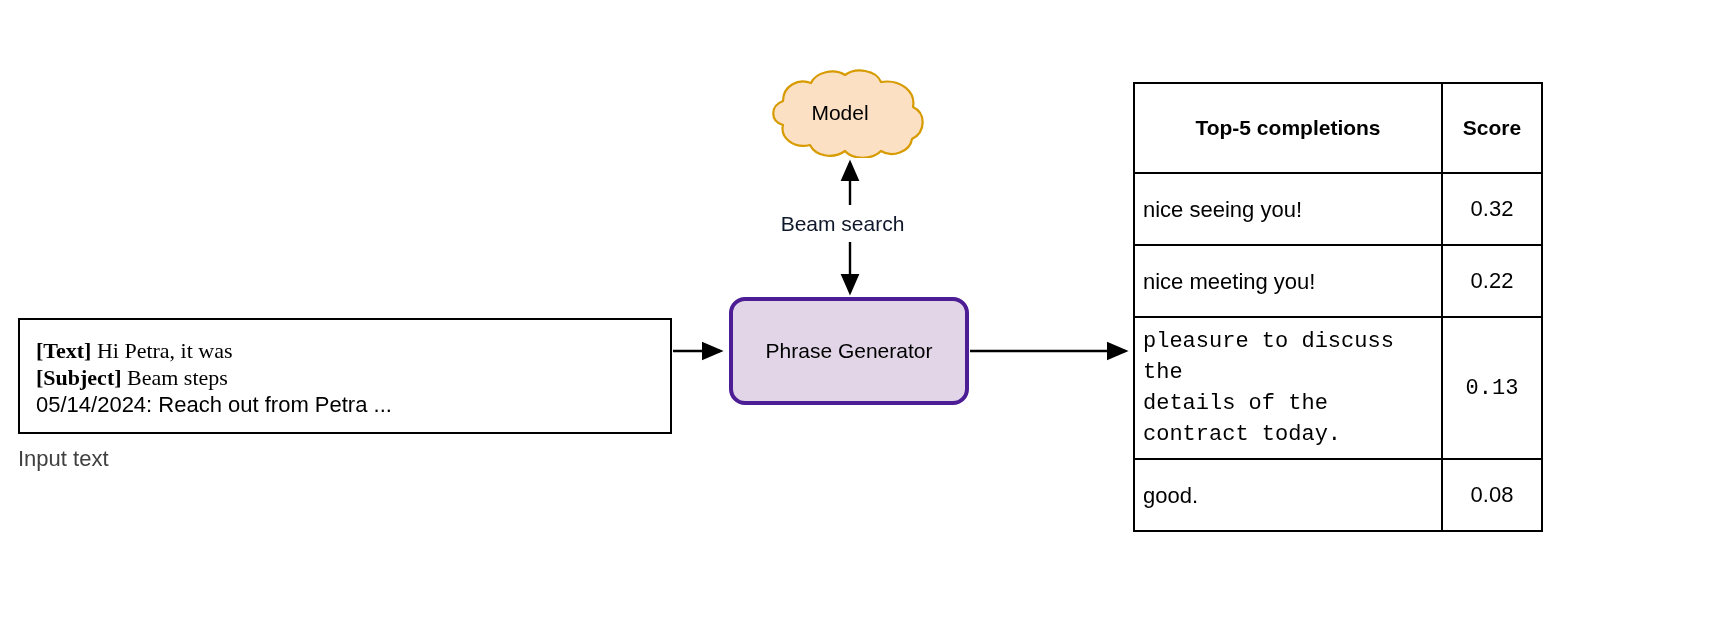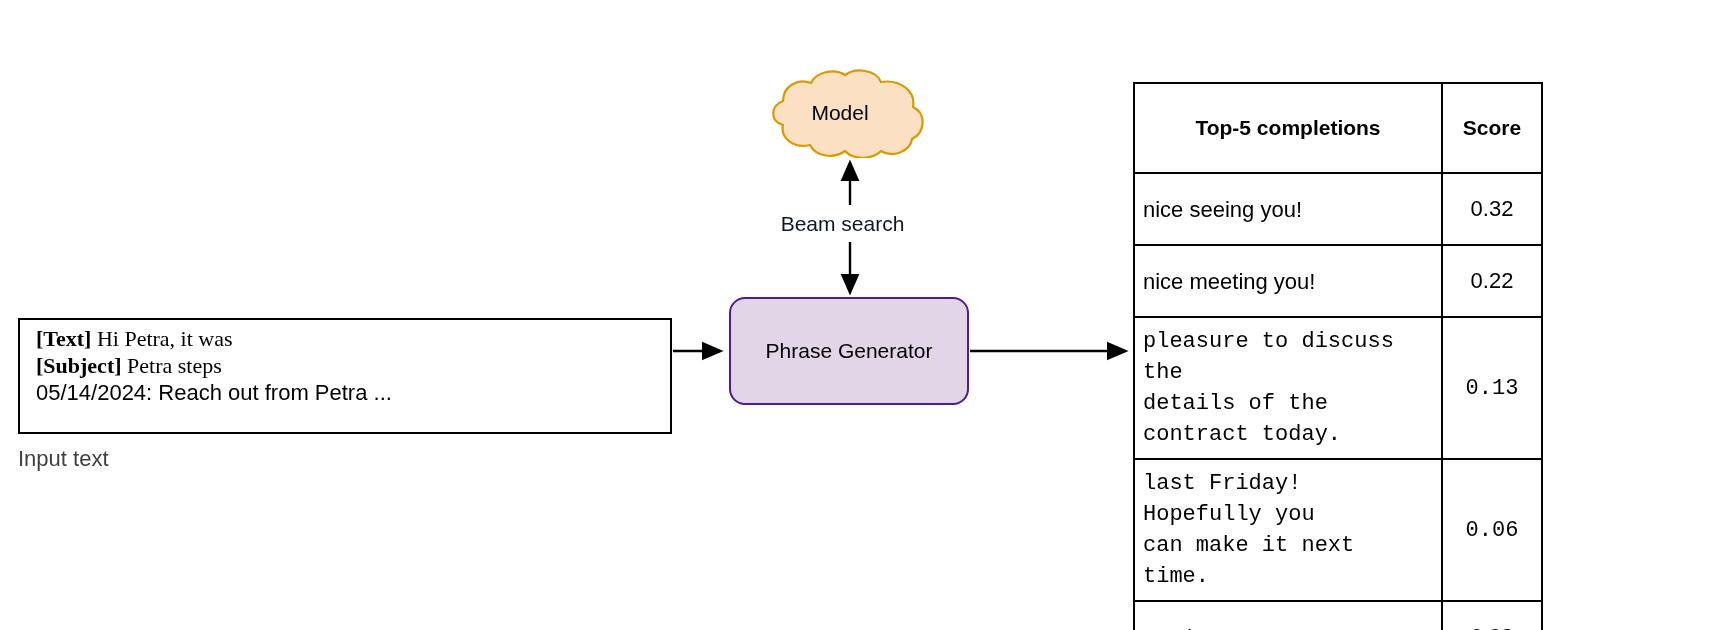--- a/index.html
+++ b/index.html
@@ -26,21 +26,21 @@
   
   #input-text-box {
     position: absolute;
     left: 18px;
     top: 318px;
     width: 654px;
     height: 116px;
     border: 2.5px solid #000000;
     background: #ffffff;
     box-sizing: border-box;
-    padding: 5px 0 0 16px;
+    padding: 17px 0 0 16px;
   }
   .input-line {
     font-size: 22px;
     line-height: 27px;
     white-space: nowrap;
     color: #000;
   }
   .tag-serif {
     font-family: "Liberation Serif", "DejaVu Serif", serif;
     font-weight: bold;
@@ -62,21 +62,21 @@
   }
 
   
   #phrase-generator-box {
     position: absolute;
     left: 729px;
     top: 297px;
     width: 240px;
     height: 108px;
     background: #e1d5e7;
-    border: 2px solid #4c1d95;
+    border: 4px solid #4c1d95;
     border-radius: 16px;
     box-sizing: border-box;
     display: flex;
     align-items: center;
     justify-content: center;
     font-size: 21px;
     color: #000;
   }
 
   
@@ -167,21 +167,21 @@
   <line x1="850" y1="242" x2="850" y2="292" stroke="#000000" stroke-width="2.4" marker-end="url(#arrowhead)"></line>
 
   <line x1="970" y1="351" x2="1125" y2="351" stroke="#000000" stroke-width="2.4" marker-end="url(#arrowhead)"></line>
 </svg>
 
 <div id="input-text-box">
   <div class="input-line">
     <span class="tag-serif">[Text]</span><span class="val-serif"> Hi Petra, it was</span>
   </div>
   <div class="input-line">
-    <span class="tag-serif">[Subject]</span><span class="val-serif"> Petra steps</span>
+    <span class="tag-serif">[Subject]</span><span class="val-serif"> Beam steps</span>
   </div>
   <div class="input-line">
     <span class="val-sans">05/14/2024: Reach out from Petra ...</span>
   </div>
 </div>
 
 <div id="input-text-caption">Input text</div>
 
 <div id="model-cloud">
   <svg width="180" height="90" viewBox="0 0 180 90" xmlns="http://www.w3.org/2000/svg">
@@ -230,27 +230,20 @@
       </td>
       <td class="cell-score">0.22</td>
     </tr>
     <tr class="row-h2">
       <td class="cell-completion">
         <div>pleasure to discuss the</div>
         <div>details of the contract today.</div>
       </td>
       <td class="cell-score">0.13</td>
     </tr>
-    <tr class="row-h2">
-      <td class="cell-completion">
-        <div>last Friday! Hopefully you</div>
-        <div>can make it next time.</div>
-      </td>
-      <td class="cell-score">0.06</td>
-    </tr>
     <tr class="row-h1">
       <td class="cell-completion">
         <div>good.</div>
       </td>
       <td class="cell-score">0.08</td>
     </tr>
   </tbody>
 </table>
 
 </body></html>

